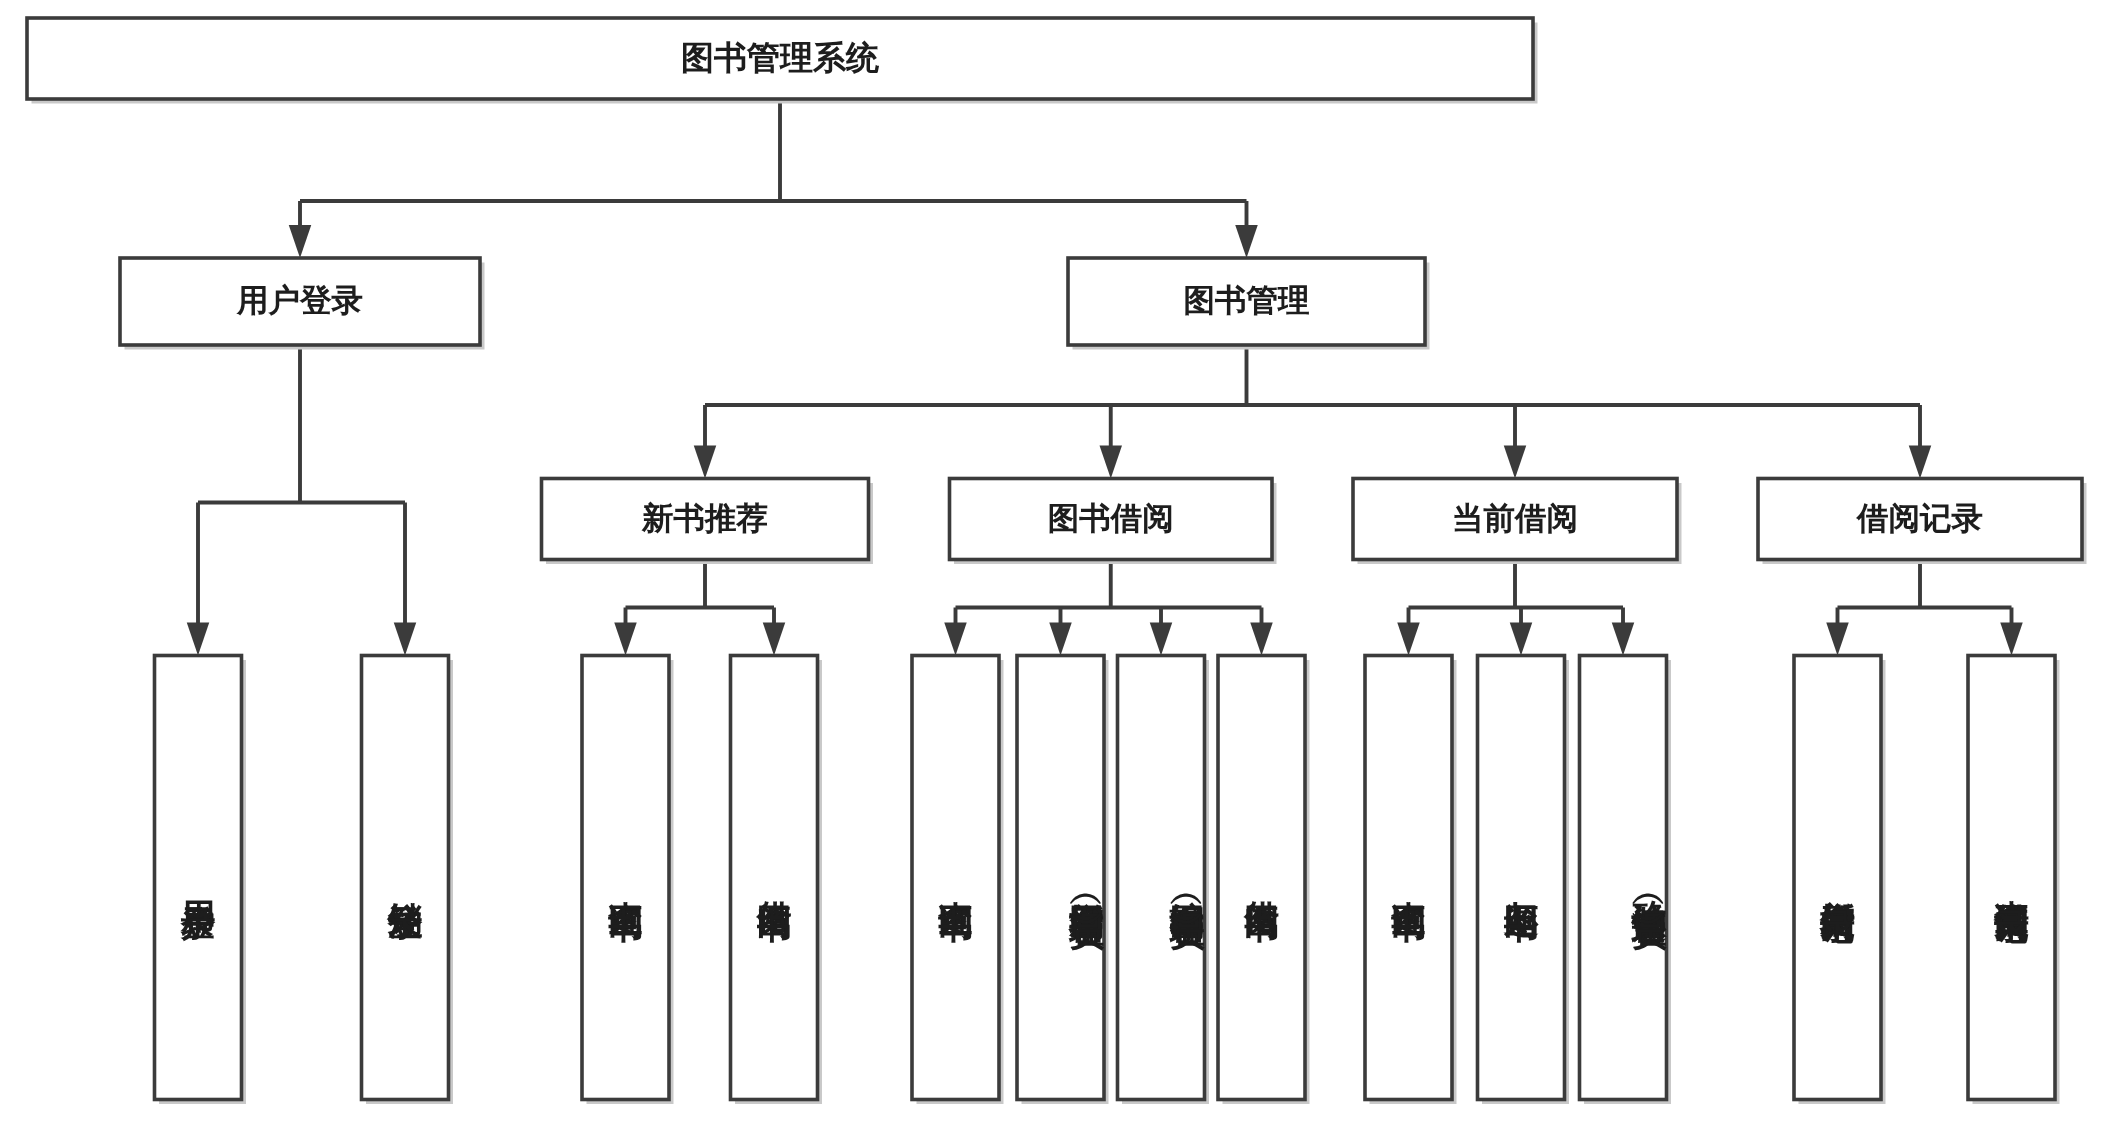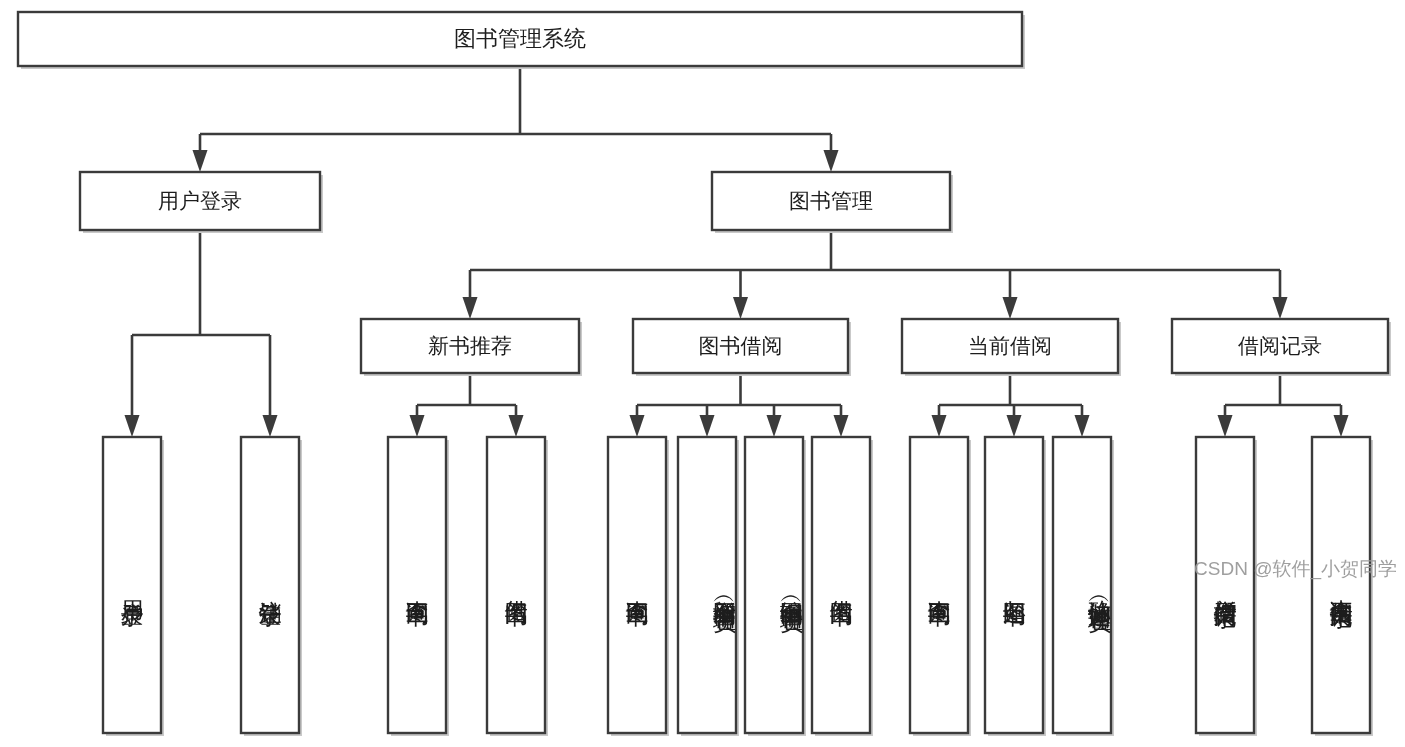--- a/index.html
+++ b/index.html
@@ -12,20 +12,21 @@
     width: 1405px;
     height: 747px;
     overflow: hidden;
     font-family: "Liberation Sans", "DejaVu Sans", sans-serif;
     position: relative;
   }
   #diagram-root {
     position: relative;
     width: 1405px;
     height: 588px;
+    font-weight: bold;
   }
   svg.diagram-canvas {
     position: absolute;
     left: 0;
     top: 0;
     width: 1405px;
     height: 747px;
     display: block;
   }
   
@@ -244,15 +245,14 @@
         <span>确认归还（管理员）</span>
       </div>
       <div class="vlabel center" style="left: 1196px; top: 437px; width: 58px; height: 296px;">
         <span>新增借阅记录</span>
       </div>
       <div class="vlabel center" style="left: 1312px; top: 437px; width: 58px; height: 296px;">
         <span>查询借阅记录</span>
       </div>
     </div>
 
-  <div class="watermark">CSDN @软件_小贺同学</div>
 
 </div>
 
 </body></html>

